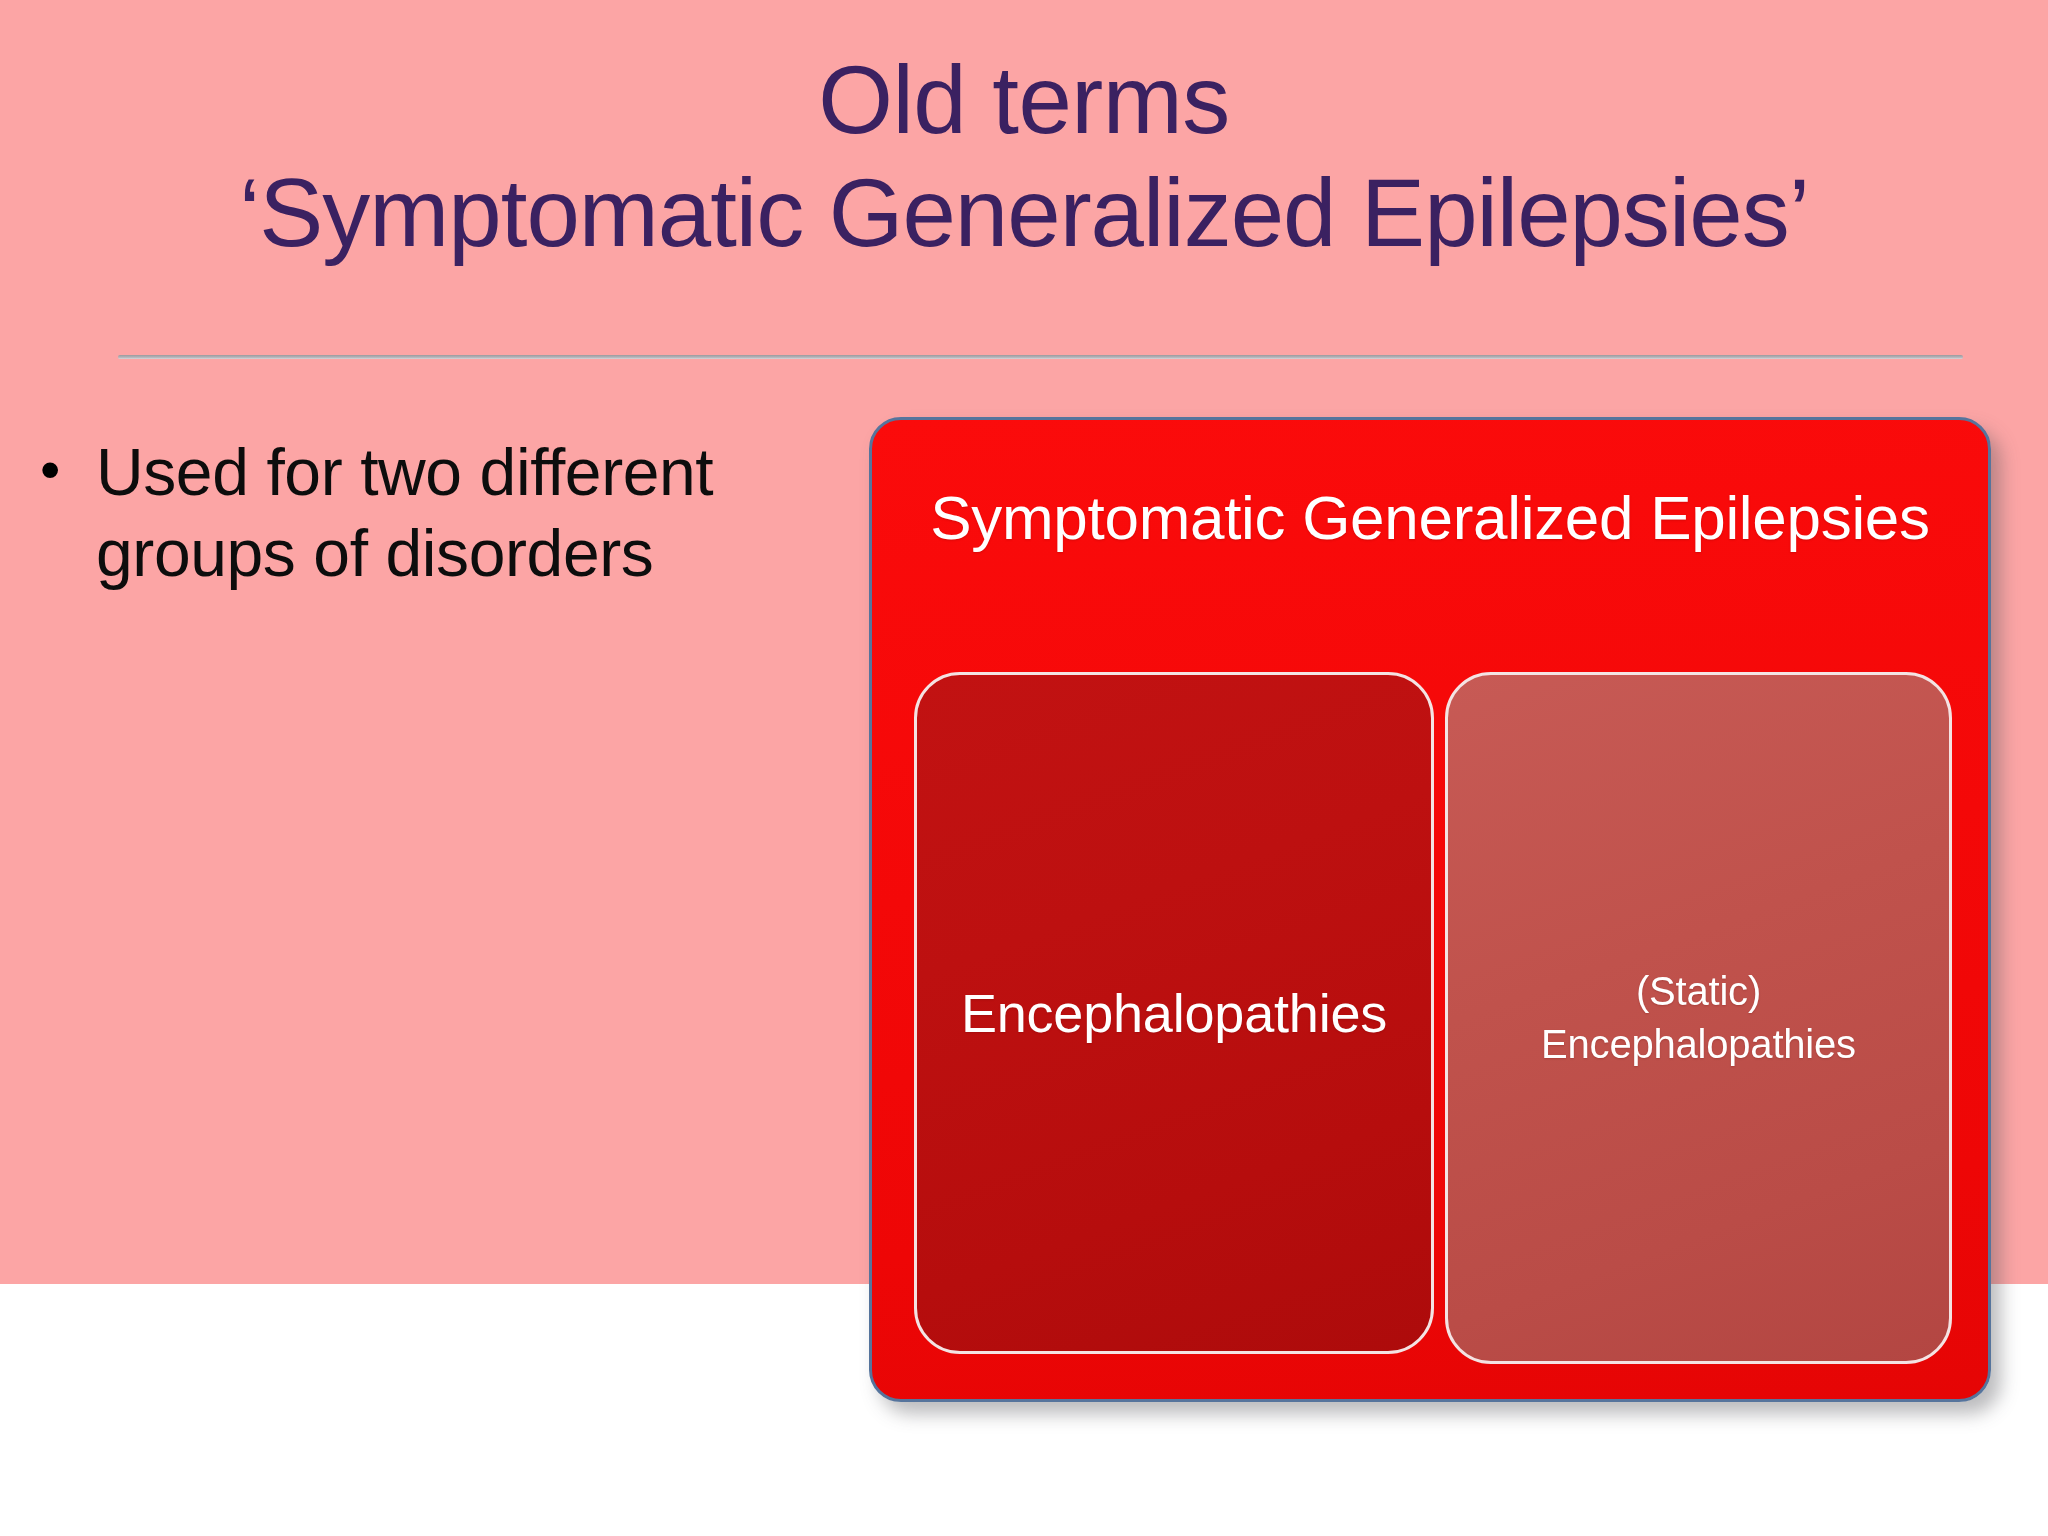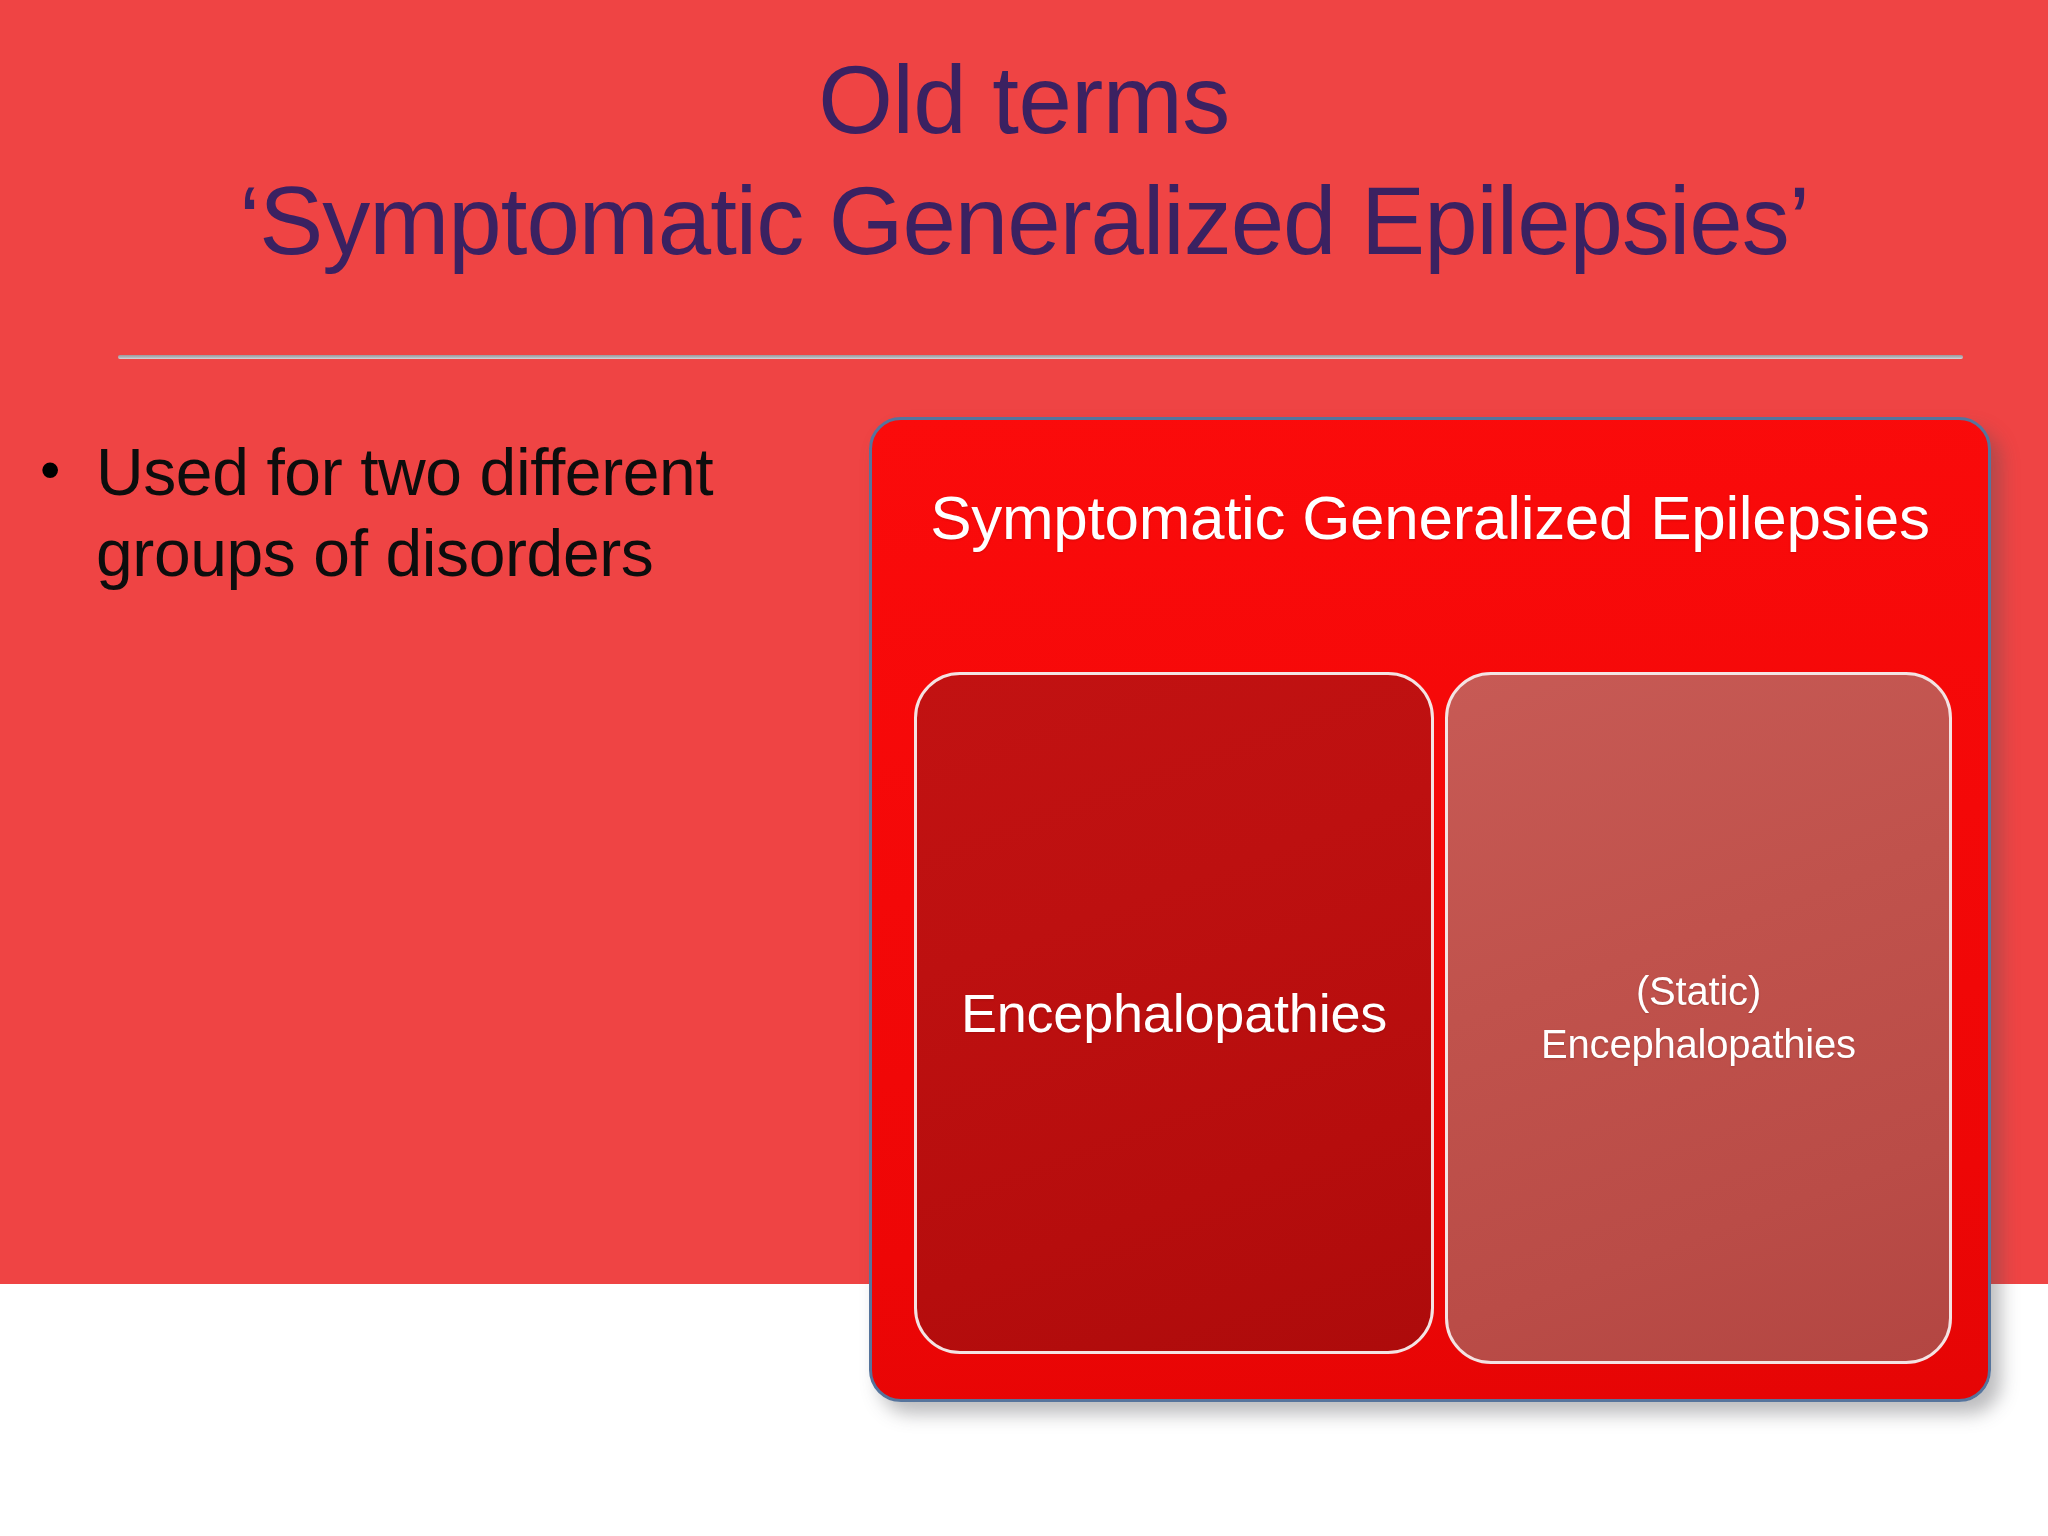--- a/index.html
+++ b/index.html
@@ -12,21 +12,21 @@
     height: 1536px;
     overflow: hidden;
     font-family: "Liberation Sans", sans-serif;
     -webkit-font-smoothing: antialiased;
   }
 
   #slide {
     position: relative;
     width: 2048px;
     height: 1284px;
-    background: #ef4444;
+    background: #fca5a5;
   }
 
   
   .title-block {
     position: absolute;
     left: 0;
     top: 46px;
     width: 2048px;
     text-align: center;
   }
@@ -38,21 +38,21 @@
     font-weight: 400;
     letter-spacing: -0.5px;
   }
   .title-line2 {
     font-family: "Liberation Sans", sans-serif;
     font-size: 96px;
     line-height: 1.18;
     color: #3B2161;
     font-weight: 400;
     letter-spacing: -1px;
-    margin-top: 10px;
+    margin-top: 2px;
   }
 
   
   .divider {
     position: absolute;
     left: 118px;
     top: 355px;
     width: 1845px;
     height: 4px;
     background: linear-gradient(to bottom, #9a9a9e 0%, #b6b6bb 60%, #d8d8dc 100%);

